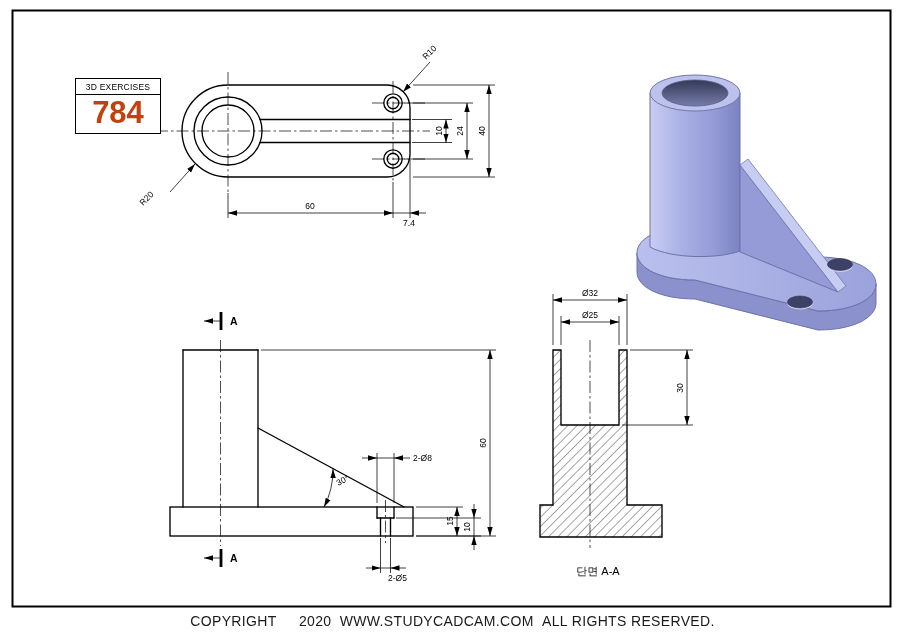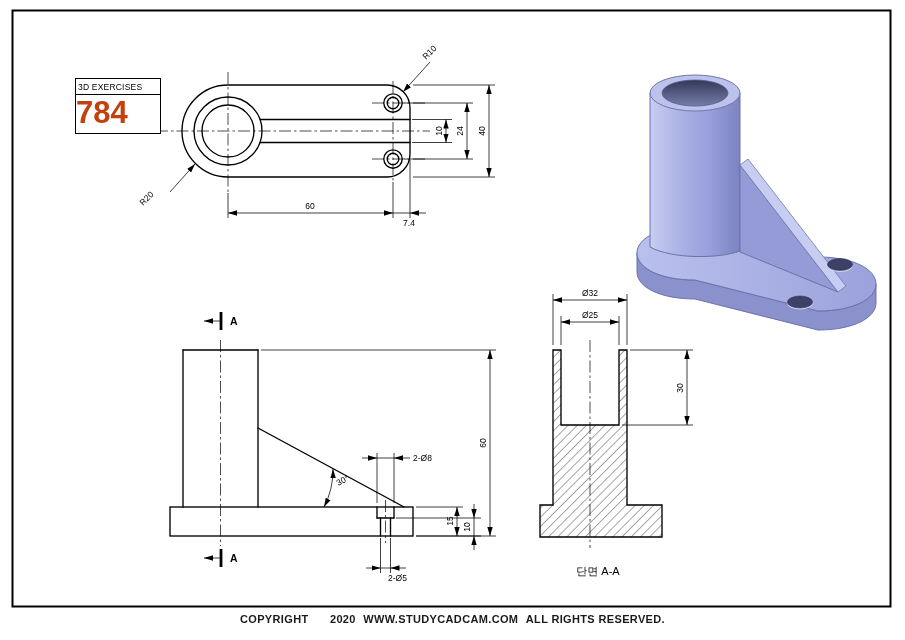--- a/index.html
+++ b/index.html
@@ -6,24 +6,24 @@
   body{width:905px;height:640px;position:relative;font-family:"Liberation Sans",sans-serif;overflow:hidden;}
   .sheet{position:absolute;inset:0;background:#fff;}
   svg{position:absolute;left:0;top:0;}
   .obj{stroke:#000;stroke-width:1.35;fill:none;stroke-linecap:round;}
   .thin{stroke:#000;stroke-width:0.75;fill:none;}
   .cl{stroke:#000;stroke-width:0.7;fill:none;stroke-dasharray:12 3 2.5 3;}
   .thick{stroke:#000;stroke-width:2.8;}
   .dimt{font-family:"Liberation Sans",sans-serif;font-size:8.5px;fill:#000;}
   .cap{font-size:11px;}
   .lbl{font-family:"Liberation Sans",sans-serif;font-size:10.5px;font-weight:bold;fill:#000;}
-  .label-box{position:absolute;left:75px;top:78px;width:84px;border:1.6px solid #000;background:#fff;text-align:left;z-index:3;}
+  .label-box{position:absolute;left:75px;top:78px;width:84px;border:1.6px solid #000;background:#fff;text-align:center;z-index:3;}
   .label-title{font-size:8.5px;padding:3px 2px 2px;border-bottom:1.6px solid #000;letter-spacing:0.2px;color:#000;}
   .label-number{font-size:31px;font-weight:bold;padding:1px 0 3px;color:#c2410c;line-height:1.1;}
-  .footer{position:absolute;left:0;right:0;top:613px;text-align:center;font-size:11px;color:#1a1a1a;letter-spacing:0.35px;z-index:3;font-weight:bold;}
+  .footer{position:absolute;left:0;right:0;top:613px;text-align:center;font-size:14px;color:#1a1a1a;letter-spacing:0.35px;z-index:3;}
   .footer span{margin:0 2px;}
   .footer .gap-lg{margin-left:16px;}
 </style>
 </head>
 <body>
 
 <div class="sheet">
 
   <div class="label-box">
     <div class="label-title">3D EXERCISES</div>

